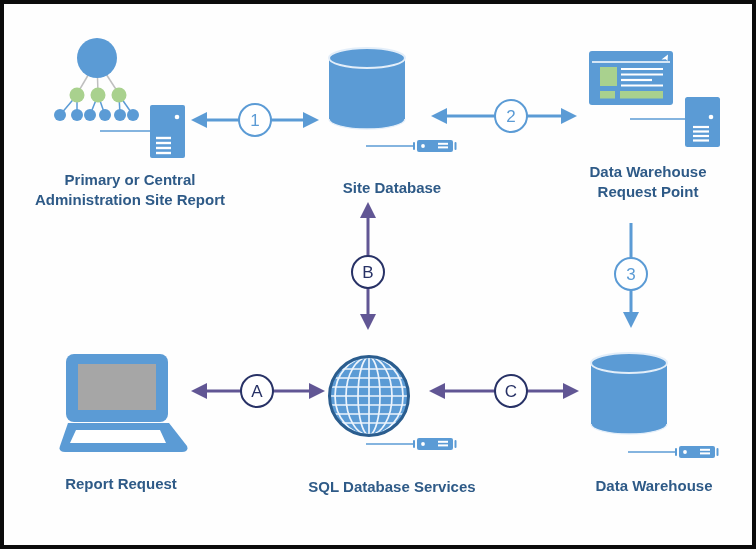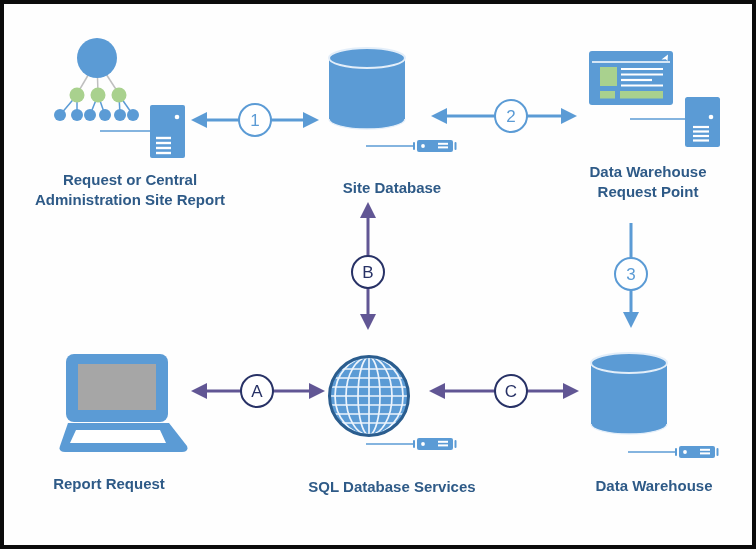--- a/index.html
+++ b/index.html
@@ -206,34 +206,34 @@
     <span>B</span>
   </div>
   <div class="badge let" style="left:236px;top:370px">
     <span>A</span>
   </div>
   <div class="badge let" style="left:490px;top:370px">
     <span>C</span>
   </div>
 
   <div class="node-label" style="left:16px;top:166px;width:220px">
-    <div>Request or Central</div>
+    <div>Primary or Central</div>
     <div>Administration Site Report</div>
   </div>
 
   <div class="node-label" style="left:288px;top:174px;width:200px">
     <div>Site Database</div>
   </div>
 
   <div class="node-label" style="left:544px;top:158px;width:200px">
     <div>Data Warehouse</div>
     <div>Request Point</div>
   </div>
 
-  <div class="node-label" style="left:5px;top:470px;width:200px">
+  <div class="node-label" style="left:17px;top:470px;width:200px">
     <div>Report Request</div>
   </div>
 
   <div class="node-label" style="left:273px;top:473px;width:230px">
     <div>SQL Database Services</div>
   </div>
 
   <div class="node-label" style="left:550px;top:472px;width:200px">
     <div>Data Warehouse</div>
   </div>

